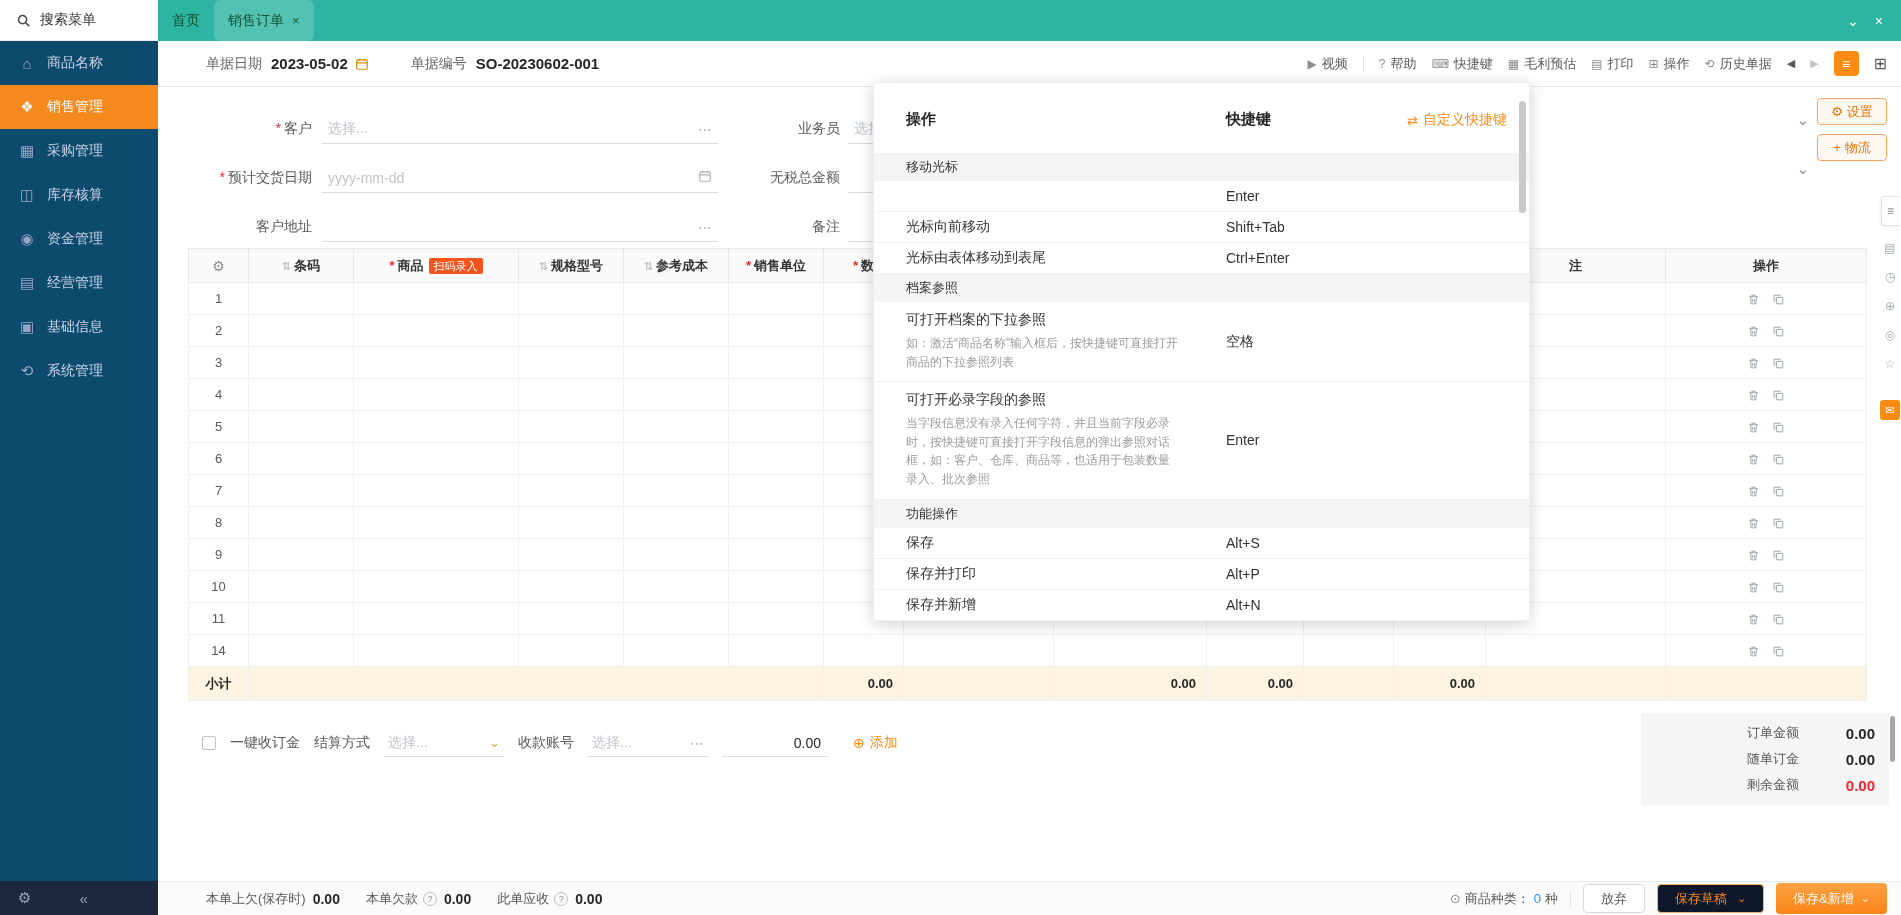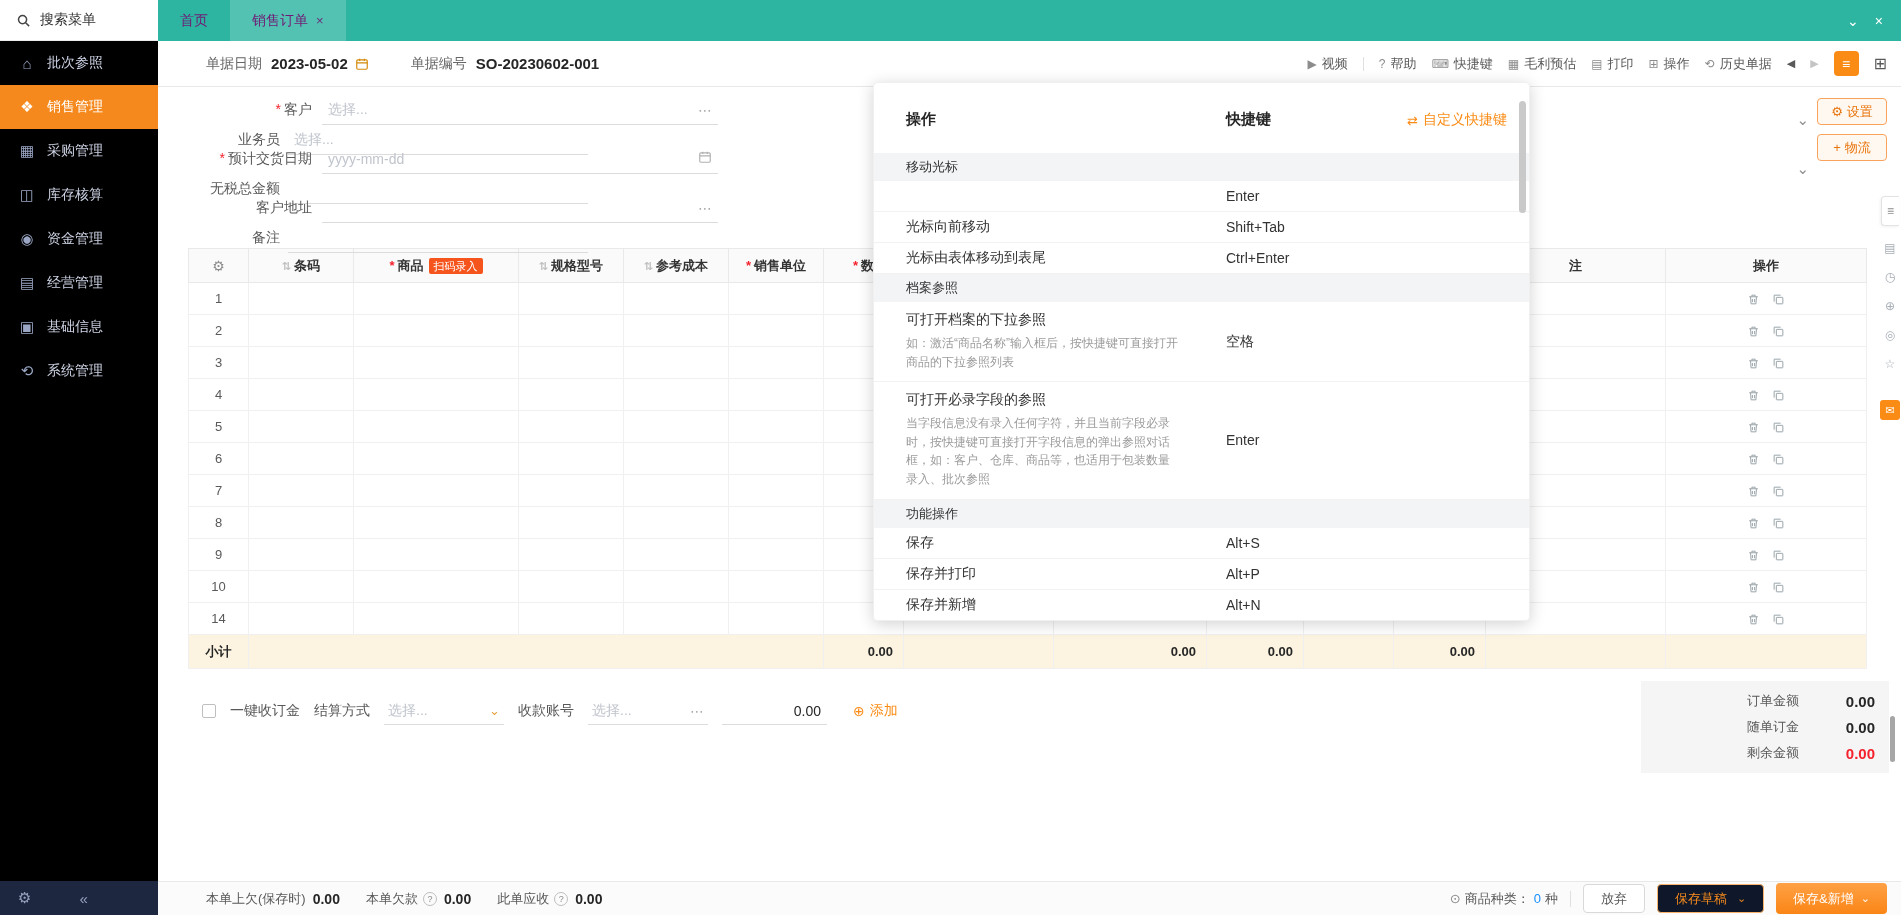--- a/index.html
+++ b/index.html
@@ -1,38 +1,38 @@
 <!DOCTYPE html>
 <html><head>
 <meta charset="utf-8">
 <style>
   * { box-sizing: border-box; }
   html,body { margin:0; padding:0; width:1901px; height:915px; overflow:hidden; background:#fff;
     font-family:"Liberation Sans","DejaVu Sans",sans-serif; }
   .app { position:relative; width:1901px; height:915px; overflow:hidden; background:#fff; }
 
   
-  .sidebar { position:absolute; left:0; top:0; width:158px; height:100%; background:#000000; z-index:10; }
+  .sidebar { position:absolute; left:0; top:0; width:158px; height:100%; background:#0c4a6e; z-index:10; }
   .side-search { height:41px; background:#fff; border-bottom:1px solid #ececec; display:flex; align-items:center;
     gap:9px; padding-left:16px; font-size:14px; color:#333; cursor:pointer; }
   .side-nav { padding-top:0; }
   .side-item { height:44px; display:flex; align-items:center; gap:11px; padding-left:18px; font-size:14px;
     color:#cdd3e4; cursor:pointer; }
   .side-item .sicon { width:18px; text-align:center; font-size:15px; color:#9aa6c4; }
   .side-item.active { background:#f5891d; color:#fff; }
   .side-item.active .sicon { color:#fff; }
   .side-footer { position:absolute; left:0; bottom:0; width:100%; height:34px; background:#1d2740;
     display:flex; align-items:center; gap:48px; padding:0 18px; color:#98a2bd; font-size:15px; }
   .side-footer span { cursor:pointer; }
 
   
   .main { position:absolute; left:158px; top:0; width:1743px; height:100%; display:flex; flex-direction:column; }
 
   .tabbar { height:41px; background:#2eb5a2; display:flex; align-items:stretch; flex:0 0 auto; }
-  .tab { display:flex; align-items:center; gap:8px; padding:0 22px; color:#701a75; font-size:14px; cursor:pointer; }
+  .tab { display:flex; align-items:center; gap:8px; padding:0 14px; color:#14532d; font-size:14px; cursor:pointer;border-radius:6px; }
   .tab.active { background:rgba(255,255,255,.18); }
   .tab .tclose { font-size:13px; opacity:.9; cursor:pointer; }
   .tabbar-right { margin-left:auto; display:flex; align-items:center; gap:16px; padding-right:18px; color:#fff; }
   .tabbar-right span { cursor:pointer; font-size:14px; }
 
   .toolbar { height:46px; background:#fff; border-bottom:1px solid #e8e8e8; display:flex; align-items:center;
     padding:0 14px 0 48px; flex:0 0 auto; }
   .tb-group { display:flex; align-items:center; margin-right:42px; }
   .tb-label { font-size:14px; color:#666; }
   .tb-value { font-size:15px; color:#262626; font-weight:700; margin-left:9px; }
@@ -43,21 +43,21 @@
   .tb-sep { width:1px; height:14px; background:#e0e0e0; }
   .nav-arrow { cursor:pointer; color:#595959; font-size:11px; }
   .nav-arrow.dim { color:#c4c4c4; }
   .list-btn { width:25px; height:25px; border-radius:4px; background:#fa8c16; color:#fff; display:flex;
     align-items:center; justify-content:center; font-size:14px; cursor:pointer; }
   .grid-btn { color:#595959; font-size:16px; cursor:pointer; }
 
   
   .content { flex:1 1 auto; position:relative; background:#fff; overflow:hidden; }
   .form-area { position:relative; padding:8px 0 2px 0; }
-  .form-row { height:49px; display:flex; align-items:flex-start;flex-direction:column; }
+  .form-row { height:49px; display:flex; align-items:flex-end; }
   .fr-left { display:flex; align-items:center; width:560px; padding-left:44px; }
   .flabel { width:120px; text-align:right; padding-right:10px; font-size:14px; color:#595959; white-space:nowrap; }
   .req::before { content:"*"; color:#f5222d; margin-right:3px; }
   .finput { flex:1; height:30px; border-bottom:1px solid #dcdcdc; display:flex; align-items:center;
     padding:0 6px; font-size:14px; color:#262626; cursor:text; }
   .placeholder { color:#c0c4cc; }
   .fmore { margin-left:auto; color:#ababab; cursor:pointer; font-size:14px; }
   .fr-mid { display:flex; align-items:center; width:430px; padding-left:40px; }
   .fr-mid .flabel { width:90px; padding-right:8px; }
   .fa-chev { position:absolute; right:92px; color:#8c8c8c; font-size:15px; cursor:pointer; }
@@ -158,21 +158,21 @@
     <div class="side-search">
       <svg width="15" height="15" viewBox="0 0 24 24" fill="none" stroke="#444" stroke-width="2.4">
           <circle cx="10.5" cy="10.5" r="6.5"></circle>
           <path d="M15.5 15.5 L21 21"></path>
         </svg>
       <span>搜索菜单</span>
     </div>
     <nav class="side-nav">
       <div class="side-item">
         <span class="sicon">⌂</span>
-        <span>批次参照</span>
+        <span>商品名称</span>
       </div>
       <div class="side-item active">
         <span class="sicon">❖</span>
         <span>销售管理</span>
       </div>
       <div class="side-item">
         <span class="sicon">▦</span>
         <span>采购管理</span>
       </div>
       <div class="side-item">
@@ -613,20 +613,45 @@
                       <path d="M4 7h16M9 7V4h6v3M6.5 7l1 13h9l1-13M10 11v6M14 11v6"></path>
                     </svg>
                   </span><span class="opicon">
                     <svg viewBox="0 0 24 24" width="13" height="13" fill="none" stroke="currentColor" stroke-width="1.8">
                       <rect x="8" y="8" width="12" height="12" rx="1"></rect>
                       <path d="M16 4H4v12"></path>
                     </svg>
                   </span></td>
               </tr>
               <tr>
+                <td class="rownum">11</td>
+                <td class="gcell"></td>
+                <td class="gcell"></td>
+                <td class="gcell"></td>
+                <td class="gcell"></td>
+                <td class="gcell"></td>
+                <td class="gcell"></td>
+                <td class="gcell"></td>
+                <td class="gcell"></td>
+                <td class="gcell"></td>
+                <td class="gcell"></td>
+                <td class="gcell"></td>
+                <td class="gcell"></td>
+                <td class="ops"><span class="opicon">
+                    <svg viewBox="0 0 24 24" width="13" height="13" fill="none" stroke="currentColor" stroke-width="1.8">
+                      <path d="M4 7h16M9 7V4h6v3M6.5 7l1 13h9l1-13M10 11v6M14 11v6"></path>
+                    </svg>
+                  </span><span class="opicon">
+                    <svg viewBox="0 0 24 24" width="13" height="13" fill="none" stroke="currentColor" stroke-width="1.8">
+                      <rect x="8" y="8" width="12" height="12" rx="1"></rect>
+                      <path d="M16 4H4v12"></path>
+                    </svg>
+                  </span></td>
+              </tr>
+              <tr>
                 <td class="rownum">14</td>
                 <td class="gcell"></td>
                 <td class="gcell"></td>
                 <td class="gcell"></td>
                 <td class="gcell"></td>
                 <td class="gcell"></td>
                 <td class="gcell"></td>
                 <td class="gcell"></td>
                 <td class="gcell"></td>
                 <td class="gcell"></td>

